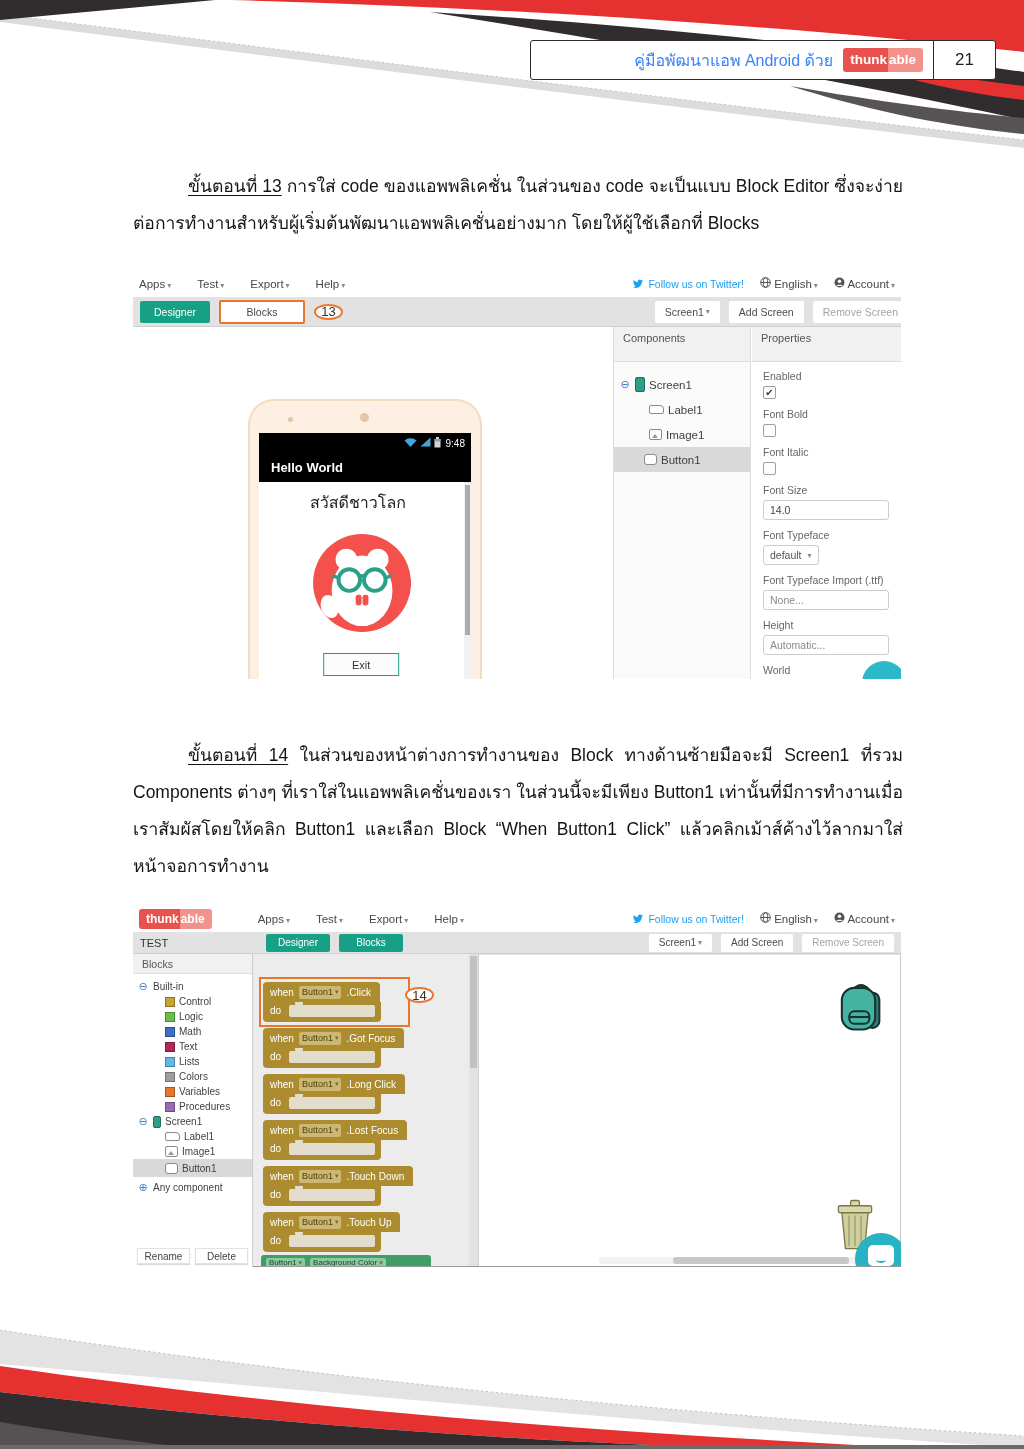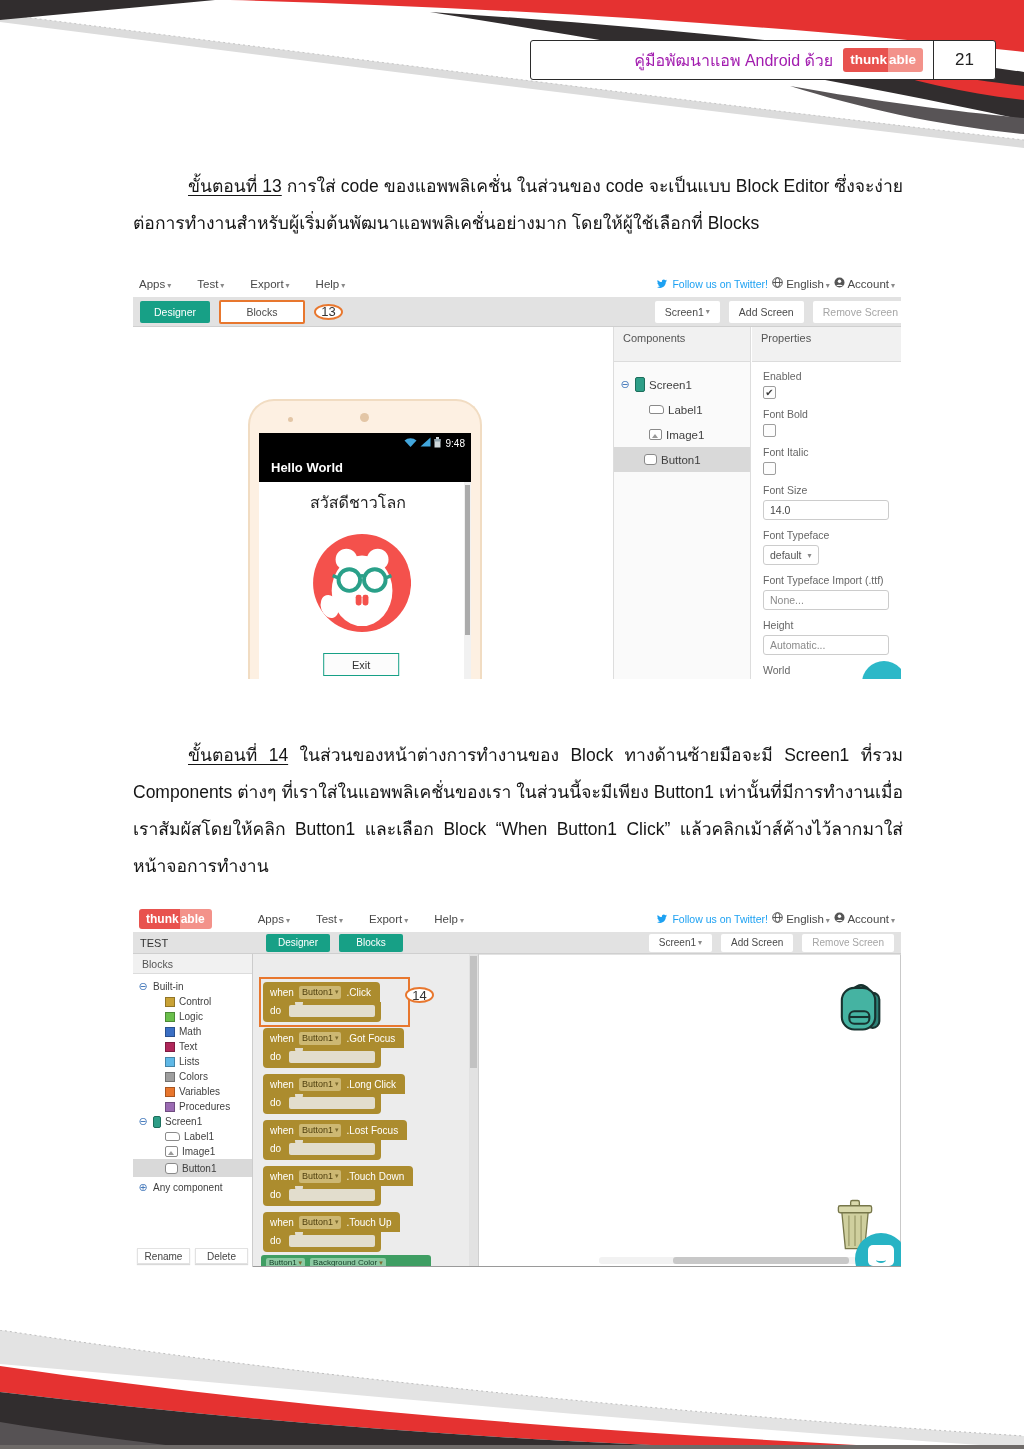--- a/index.html
+++ b/index.html
@@ -8,37 +8,37 @@
   #page { position:relative; width:1024px; height:1449px; background:#fff; overflow:hidden; margin:0 auto; }
 
   
   .stripes { position:absolute; left:0; width:1024px; pointer-events:none; }
   #hdr { top:0; height:150px; }
   #ftr { bottom:0; height:119px; }
 
   
   .titlebox { position:absolute; left:530px; top:40px; width:466px; height:40px; background:#fff;
     border:1.5px solid #2b2b2b; border-radius:3px; display:flex; align-items:center; }
-  .titlebox .ttl { flex:1; text-align:right; font-size:16px; color:#a21caf; padding-right:10px; white-space:nowrap; }
+  .titlebox .ttl { flex:1; text-align:right; font-size:16px; color:#3b82f6; padding-right:10px; white-space:nowrap; }
   .logo { display:inline-flex; height:24px; border-radius:3px; overflow:hidden; font-weight:bold; font-size:13.5px; line-height:24px; color:#fff; margin-right:10px; }
   .logo .l1 { background:#e8524e; padding:0 1px 0 7px; }
   .logo .l2 { background:#f3928a; padding:0 7px 0 1px; }
   .logo.small { height:20px; line-height:20px; font-size:12px; }
   .pagenum { width:62px; height:100%; border-left:1.5px solid #2b2b2b; display:flex; align-items:center; justify-content:center; font-size:17px; color:#222; }
 
   
   .para { position:absolute; left:133px; width:770px; font-size:17.5px; line-height:37px; color:#151515; text-align:justify; text-indent:55px; }
   .para u { text-underline-offset:3px; }
 
   
   .shot { position:absolute; left:133px; width:768px; background:#fff; overflow:hidden; font-size:11px; color:#444; }
   .menubar { height:27px; display:flex; align-items:center; padding:0 6px; background:#fff; }
   .menuitem { font-size:11.5px; color:#484848; margin-right:26px; white-space:nowrap; }
   .caret { font-size:8px; color:#8a8a8a; margin-left:2px; }
-  .mb-right { display:flex; align-items:center; gap:4px; margin-left:auto; }
+  .mb-right { display:flex; align-items:center; gap:16px; margin-left:auto; }
   .twitter { color:#1da1f2; font-size:10.5px; display:flex; align-items:center; gap:4px; white-space:nowrap; }
   .mb-ico { display:inline-flex; align-items:center; }
   .toolbar { height:30px; background:#e2e2e2; border-bottom:1px solid #cfcfcf; display:flex; align-items:center; padding:0 7px; gap:9px; }
   .btn { display:inline-flex; align-items:center; justify-content:center; height:22px; font-size:10.5px; border-radius:2px; white-space:nowrap; }
   .btn.teal { background:#17a086; color:#fff; }
   .btn.white { background:#fff; color:#4a4a4a; padding:0 10px; }
   .btn.ghost { background:#fff; color:#a5a5a5; padding:0 10px; }
   .callout { display:flex; align-items:center; justify-content:center; width:29px; height:16px; background:#fff; border:2px solid #e8772e; border-radius:50%; font-size:13px; color:#333; }
 
   

